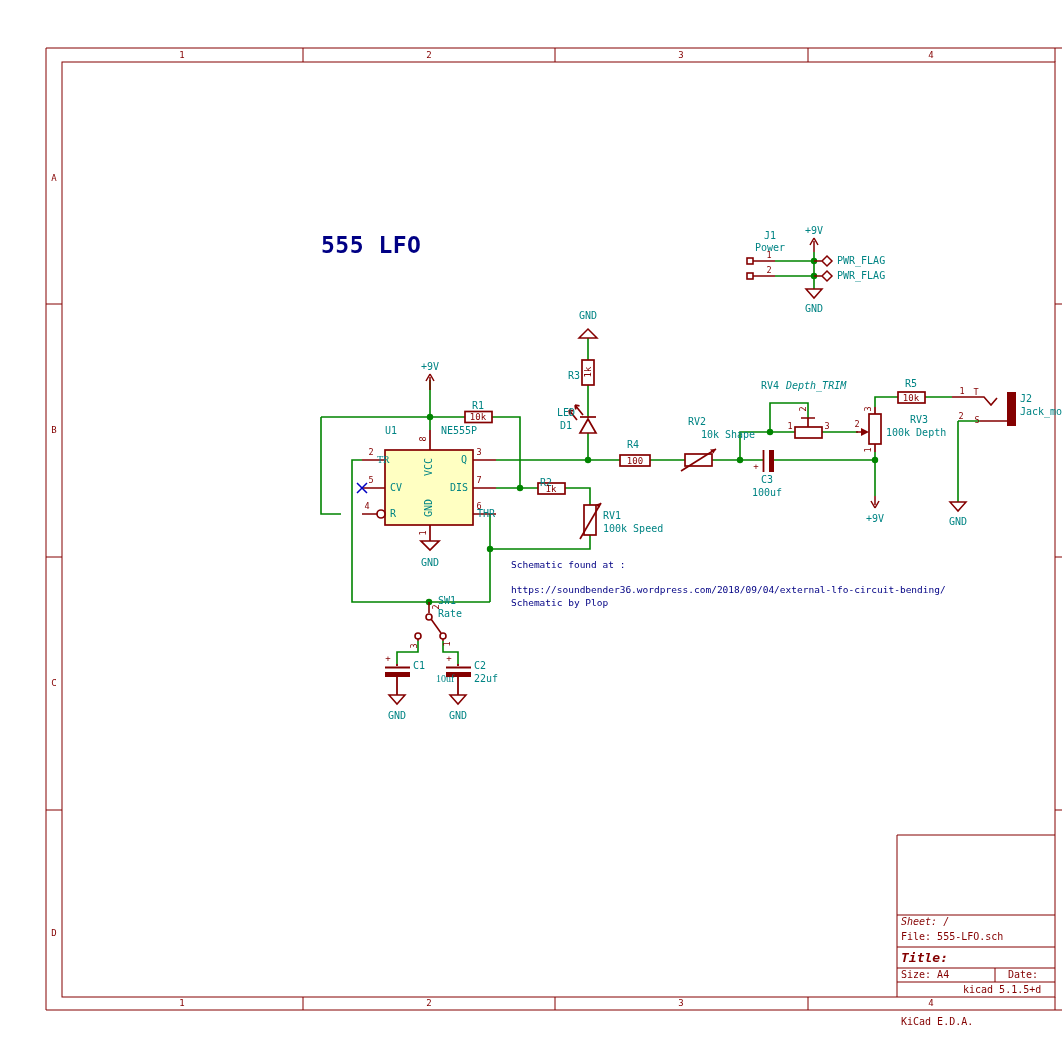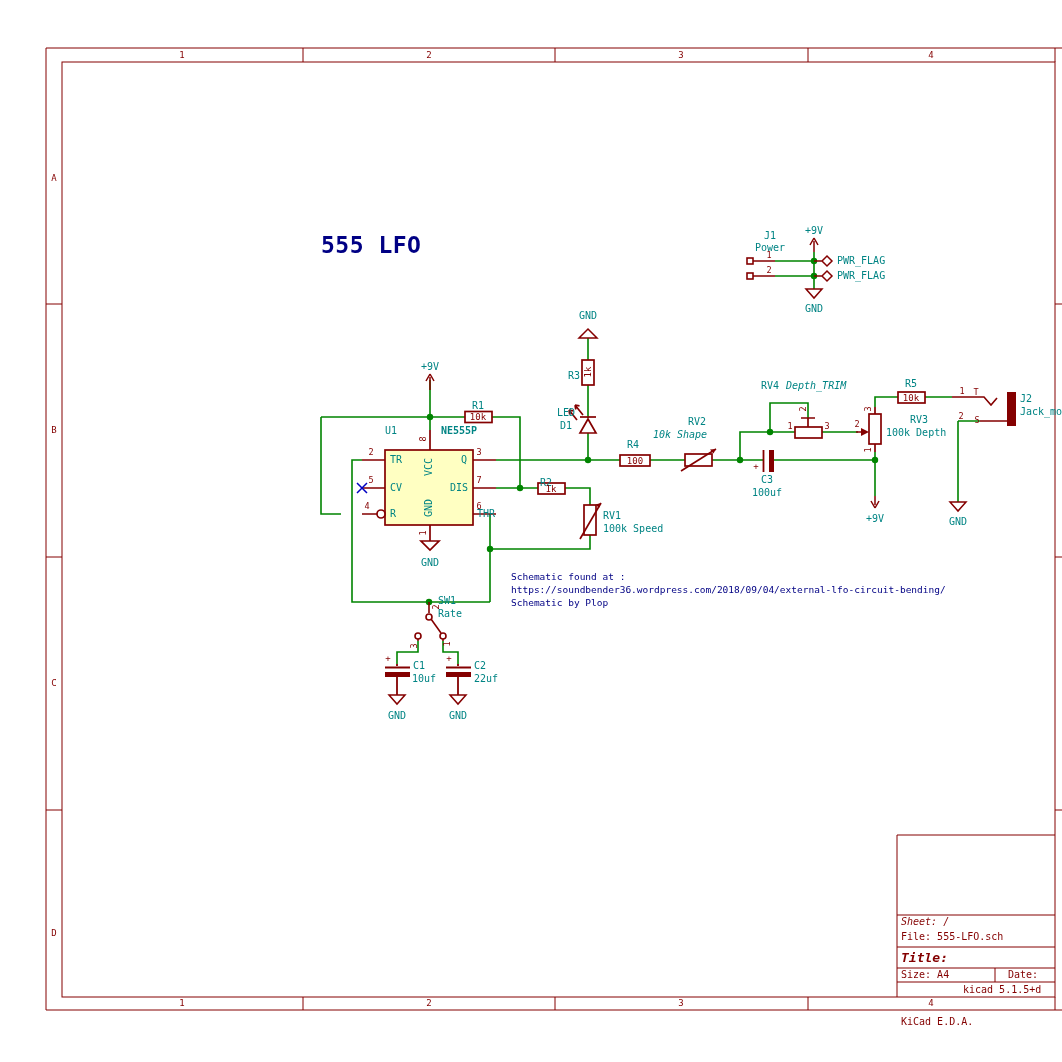--- a/index.html
+++ b/index.html
@@ -164,47 +164,47 @@
 
 <span class="lbl maroon tb la" style="left:901px;top:922px;font-style:italic;">Sheet: /</span>
 <span class="lbl maroon tb la" style="left:901px;top:937px;">File: 555-LFO.sch</span>
 <span class="lbl maroon tb-title la" style="left:901px;top:957px;">Title:</span>
 <span class="lbl maroon tb la" style="left:901px;top:975px;">Size: A4</span>
 <span class="lbl maroon tb la" style="left:1008px;top:975px;">Date:</span>
 <span class="lbl maroon tb la" style="left:901px;top:990px;margin-top:32px;">KiCad E.D.A.</span>
 <span class="lbl maroon tb la" style="left:963px;top:990px;">kicad 5.1.5+d</span>
 
 <span class="lbl blue sheet-title la" style="left:321px;top:245px;">555 LFO</span>
-<span class="lbl blue notes la" style="left:511px;top:577px;text-align:center;">Schematic found at :</span>
+<span class="lbl blue notes la" style="left:511px;top:565px;text-align:center;">Schematic found at :</span>
 <span class="lbl blue notes la" style="left:511px;top:590px;">https://soundbender36.wordpress.com/2018/09/04/external-lfo-circuit-bending/</span>
 <span class="lbl blue notes la" style="left:511px;top:603px;">Schematic by Plop</span>
 
 <span class="lbl teal" style="left:814px;top:231px;">+9V</span>
 <span class="lbl teal" style="left:430px;top:367px;">+9V</span>
 <span class="lbl teal" style="left:875px;top:519px;">+9V</span>
 <span class="lbl teal" style="left:588px;top:316px;">GND</span>
 <span class="lbl teal" style="left:814px;top:309px;">GND</span>
 <span class="lbl teal" style="left:430px;top:563px;">GND</span>
 <span class="lbl teal" style="left:397px;top:716px;">GND</span>
 <span class="lbl teal" style="left:458px;top:716px;">GND</span>
 <span class="lbl teal" style="left:958px;top:522px;">GND</span>
 <span class="lbl teal la" style="left:837px;top:261px;">PWR_FLAG</span>
 <span class="lbl teal la" style="left:837px;top:276px;">PWR_FLAG</span>
 
 <span class="lbl teal" style="left:391px;top:431px;">U1</span>
-<span class="lbl teal" style="left:459px;top:431px;font-weight:bold;">NE555P</span>
+<span class="lbl teal" style="left:459px;top:431px;">NE555P</span>
 <span class="lbl maroon s85" style="left:371px;top:452px;">2</span>
 <span class="lbl maroon s85" style="left:371px;top:480px;">5</span>
 <span class="lbl maroon s85" style="left:367px;top:506px;">4</span>
 <span class="lbl maroon s85" style="left:479px;top:452px;">3</span>
 <span class="lbl maroon s85" style="left:479px;top:480px;">7</span>
 <span class="lbl maroon s85" style="left:479px;top:506px;">6</span>
 <span class="lbl maroon s85 rot" style="left:423px;top:439px;">8</span>
 <span class="lbl maroon s85 rot" style="left:423px;top:533px;">1</span>
-<span class="lbl teal la" style="left:390px;top:460px;">TR</span>
+<span class="lbl teal la" style="left:377px;top:460px;font-family:Liberation Serif, serif;">TR</span>
 <span class="lbl teal la" style="left:390px;top:488px;">CV</span>
 <span class="lbl teal la" style="left:390px;top:514px;">R</span>
 <span class="lbl teal" style="left:464px;top:460px;">Q</span>
 <span class="lbl teal" style="left:459px;top:488px;">DIS</span>
 <span class="lbl teal" style="left:458px;top:514px;margin-left:28px;">THR</span>
 <span class="lbl teal rot" style="left:429px;top:467px;">VCC</span>
 <span class="lbl teal rot" style="left:429px;top:508px;">GND</span>
 
 <span class="lbl teal" style="left:478px;top:406px;">R1</span>
 <span class="lbl maroon s9" style="left:478px;top:417px;">10k</span>
@@ -213,35 +213,35 @@
 <span class="lbl teal" style="left:574px;top:376px;">R3</span>
 <span class="lbl maroon s9 rot" style="left:588px;top:372px;">1k</span>
 <span class="lbl teal" style="left:633px;top:445px;">R4</span>
 <span class="lbl maroon s9" style="left:635px;top:460.5px;">100</span>
 <span class="lbl teal" style="left:911px;top:384px;">R5</span>
 <span class="lbl maroon s9" style="left:911px;top:397.5px;">10k</span>
 
 <span class="lbl teal la" style="left:603px;top:516px;">RV1</span>
 <span class="lbl teal la" style="left:603px;top:529px;">100k Speed</span>
 <span class="lbl teal" style="left:697px;top:422px;">RV2</span>
-<span class="lbl teal" style="left:680px;top:435px;font-style:italic;">10k Shape</span>
+<span class="lbl teal" style="left:728px;top:435px;">10k Shape</span>
 <span class="lbl teal la" style="left:886px;top:420px;padding-left:24px;">RV3</span>
 <span class="lbl teal la" style="left:886px;top:433px;">100k Depth</span>
 <span class="lbl maroon s85" style="left:857px;top:424px;">2</span>
 <span class="lbl maroon s85 rot" style="left:868px;top:409px;">3</span>
 <span class="lbl maroon s85 rot" style="left:868px;top:450px;">1</span>
 <span class="lbl teal" style="left:770px;top:386px;">RV4</span>
 <span class="lbl teal ital la" style="left:786px;top:386px;">Depth_TRIM</span>
 <span class="lbl maroon s85" style="left:790px;top:426px;">1</span>
 <span class="lbl maroon s85" style="left:827px;top:426px;">3</span>
 <span class="lbl maroon s85 rot" style="left:803px;top:409px;">2</span>
 
 <span class="lbl maroon s9" style="left:388px;top:658px;">+</span>
 <span class="lbl teal la" style="left:413px;top:666px;">C1</span>
-<span class="lbl teal la" style="left:412px;top:679px;">10uf</span>
+<span class="lbl teal la" style="left:436px;top:679px;font-family:Liberation Serif, serif;">10uf</span>
 <span class="lbl maroon s9" style="left:449px;top:658px;">+</span>
 <span class="lbl teal la" style="left:474px;top:666px;">C2</span>
 <span class="lbl teal la" style="left:474px;top:679px;">22uf</span>
 <span class="lbl maroon s9" style="left:756px;top:466px;">+</span>
 <span class="lbl teal" style="left:767px;top:480px;">C3</span>
 <span class="lbl teal" style="left:767px;top:493px;">100uf</span>
 
 <span class="lbl teal" style="left:566px;top:413px;">LED</span>
 <span class="lbl teal" style="left:566px;top:426px;">D1</span>
 

